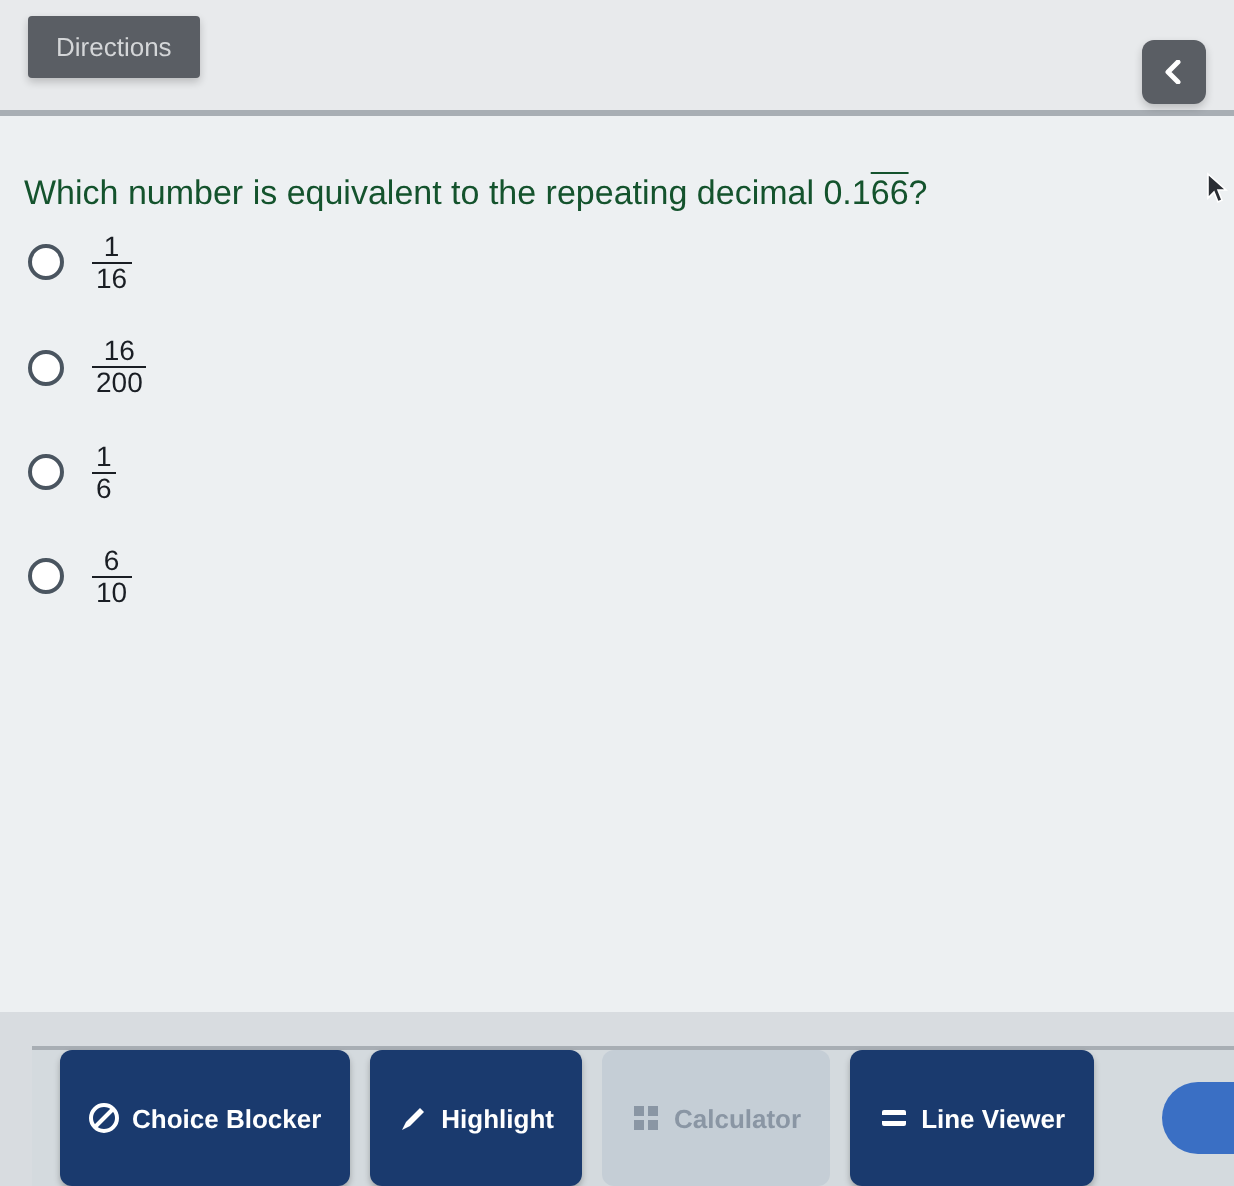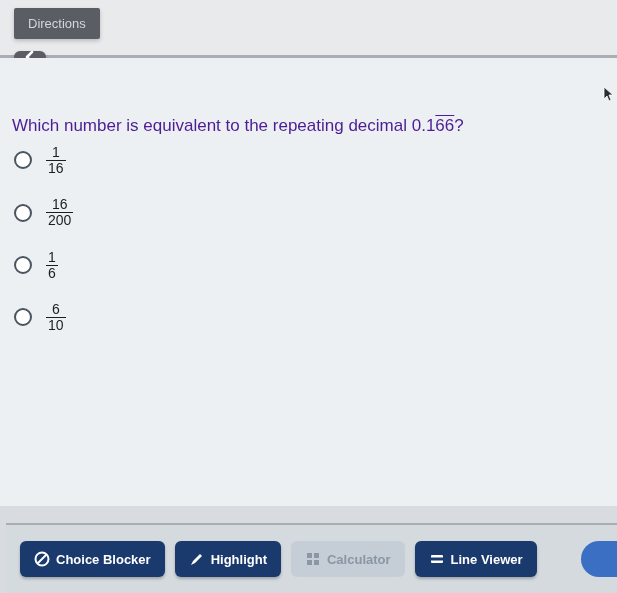--- a/index.html
+++ b/index.html
@@ -16,21 +16,20 @@
       overflow: hidden;
     }
     .top-bar {
       height: 58px;
       background: #e8eaec;
       padding: 8px 14px;
       display: flex;
       justify-content: space-between;
       align-items: flex-start;
       border-bottom: 3px solid #a8aeb4;
-      flex-direction: column;
     }
     .directions-btn {
       background: #5a5e64;
       color: #d4d6d8;
       border: none;
       padding: 8px 14px;
       font-size: 13px;
       border-radius: 2px;
       cursor: pointer;
       box-shadow: 0 2px 4px rgba(0,0,0,0.2);
@@ -50,24 +49,23 @@
       box-shadow: 0 2px 4px rgba(0,0,0,0.2);
     }
     .content-area {
       background: #edf0f2;
       padding: 28px 12px 20px 12px;
       height: 448px;
       position: relative;
     }
     .question-text {
       font-size: 17px;
-      color: #4c1d95;
+      color: #14532d;
       margin-bottom: 8px;
       line-height: 1.3;
-      margin-top: 29px;
     }
     .overline {
       text-decoration: overline;
     }
     .options {
       padding-left: 2px;
     }
     .option-row {
       display: flex;
       align-items: center;
@@ -94,27 +92,26 @@
     .numerator {
       padding: 0 2px;
     }
     .denominator {
       border-top: 1.5px solid #1a1e24;
       padding: 0 2px;
     }
     .bottom-bar {
       position: absolute;
       bottom: 0;
-      left: 6px;
+      left: 16px;
       right: 0;
       height: 70px;
       background: #d4dade;
       border-top: 2px solid #a8aeb4;
       display: flex;
-      align-items: center;
       padding: 0 14px;
       gap: 10px;
     }
     .tool-btn {
       background: #1a3a6e;
       color: #fff;
       border: none;
       padding: 10px 14px;
       font-size: 13px;
       font-weight: bold;

